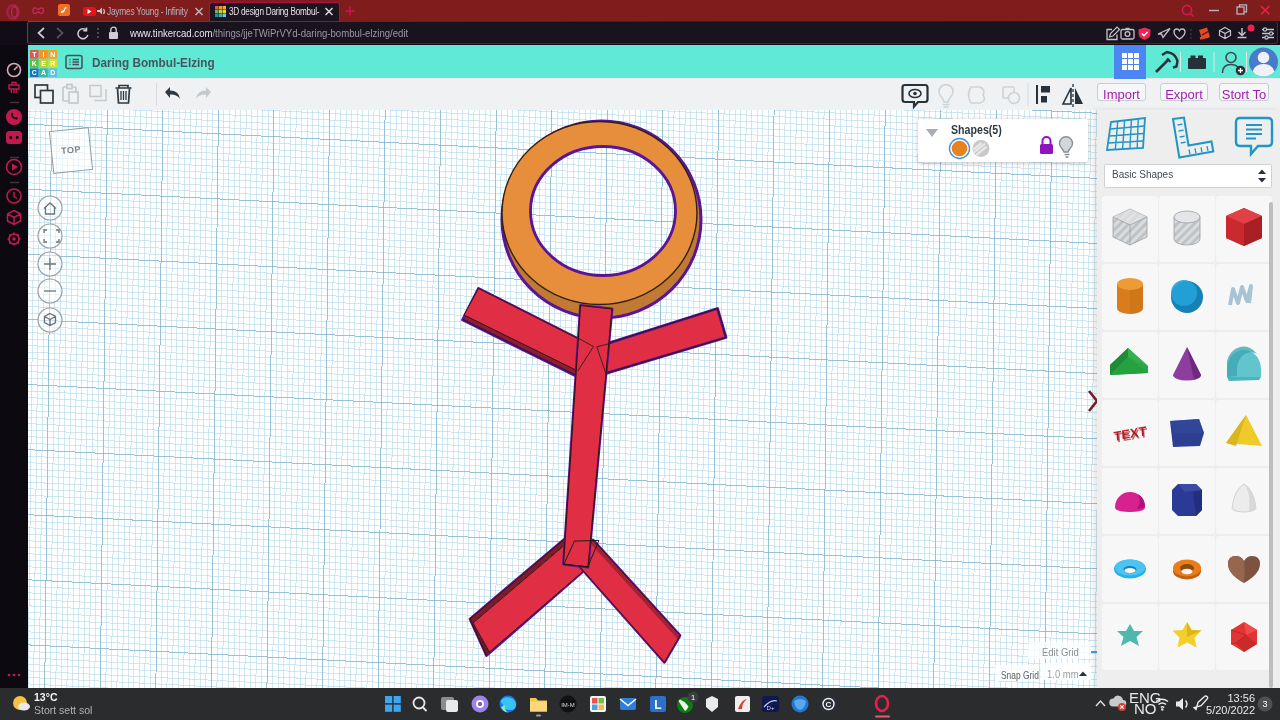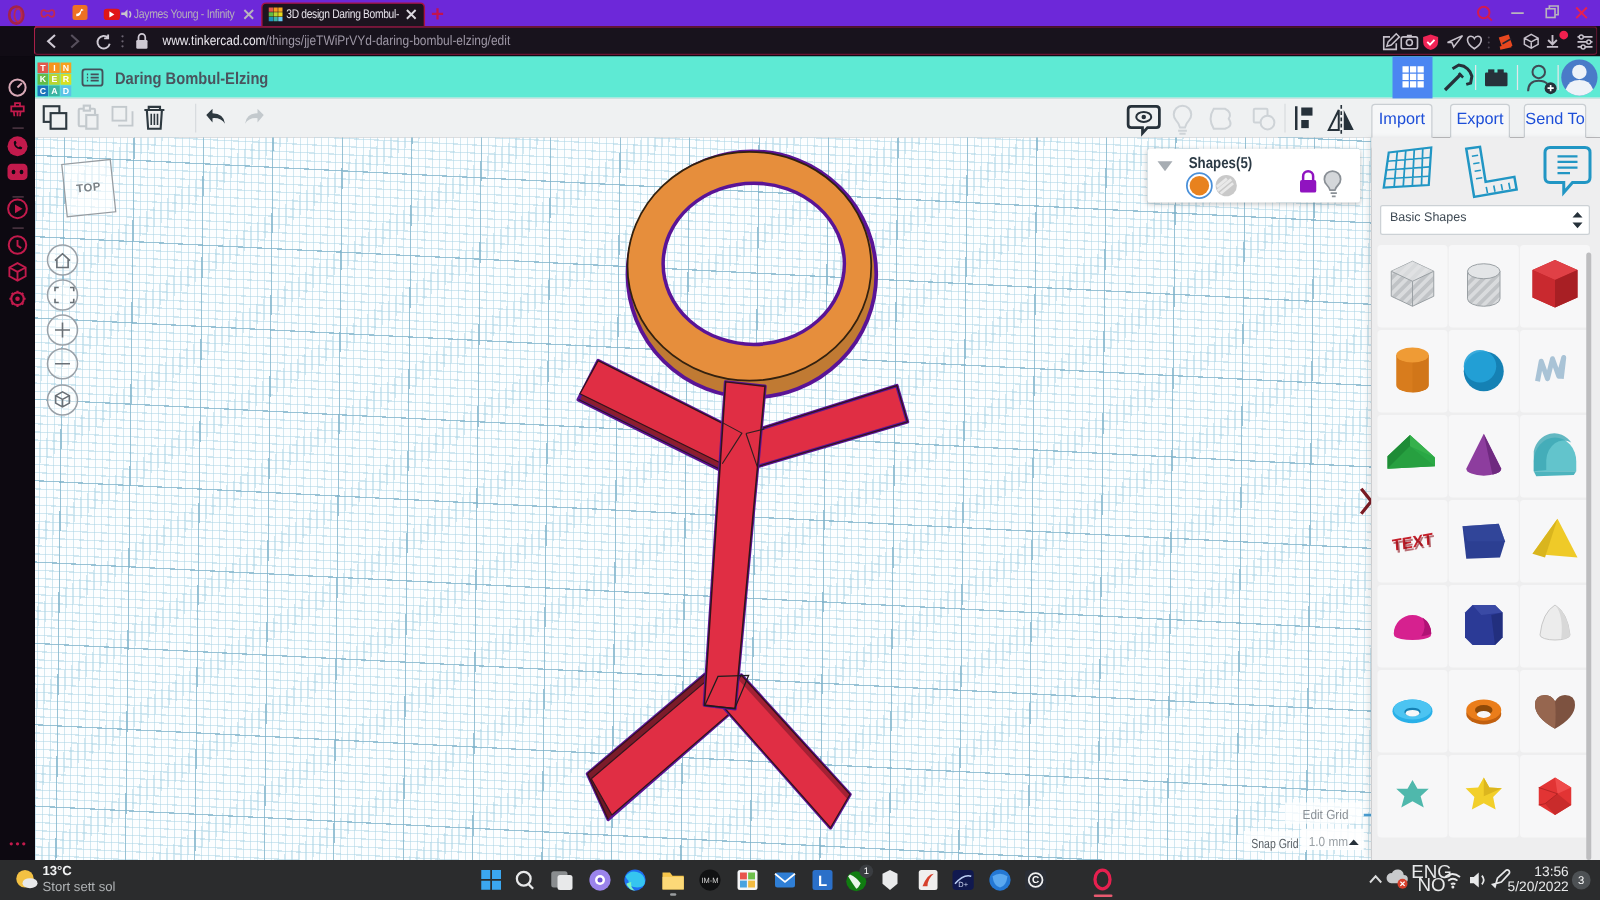--- a/index.html
+++ b/index.html
@@ -1,38 +1,38 @@
 <!DOCTYPE html>
 <html><head>
 <meta charset="utf-8">
 <style>
 html,body{margin:0;padding:0;width:1280px;height:720px;overflow:hidden;background:#0d0911;font-family:"Liberation Sans",sans-serif;}
 *{box-sizing:border-box;}
 .abs{position:absolute;}
 #stage{position:relative;width:1280px;height:720px;}
 
-#titlebar{left:0;top:0;width:1280px;height:21px;background:#6d28d9;}
+#titlebar{left:0;top:0;width:1280px;height:21px;background:#7f1d1d;}
 #addrbar{left:0;top:21px;width:1280px;height:24px;background:#110c15;padding-left:26px;}
 #addrbox{left:27px;top:0px;width:1251px;height:23px;background:#18131d;border:1px solid #6b1533;border-top-color:#8f1b41;border-left-color:#a92048;border-radius:3px;}
 #sidebar{left:0;top:45px;width:28px;height:643px;background:#0d0911;}
 
 #tkhead{left:28px;top:45px;width:1252px;height:34px;background:#5eead4;border-bottom:1px solid #e8eaec;}
 #tktool{left:28px;top:79px;width:1252px;height:31px;background:#eff1f2;}
 #canvas{left:28px;top:110px;width:1069px;height:578px;background:#fbfdfe;overflow:hidden;}
 #gridrot{position:absolute;left:-201px;top:-165px;width:1400px;height:900px;transform:rotate(2.9deg) skewX(2.2deg);transform-origin:520px 300px;
 background-image:
  repeating-linear-gradient(to right, rgba(122,174,198,0.65) 0px, rgba(122,174,198,0.65) 1px, transparent 1px, transparent 55.6px),
  repeating-linear-gradient(to bottom, rgba(122,174,198,0.65) 0px, rgba(122,174,198,0.65) 1px, transparent 1px, transparent 65px),
  repeating-linear-gradient(to right, rgba(169,211,228,0.52) 0px, rgba(169,211,228,0.52) 1px, transparent 1px, transparent 5.56px),
  repeating-linear-gradient(to bottom, rgba(169,211,228,0.52) 0px, rgba(169,211,228,0.52) 1px, transparent 1px, transparent 6.5px);
 background-color:#fcfeff;}
 #rpanel{left:1097px;top:110px;width:183px;height:578px;background:#eeeeef;box-shadow:-3px 0 5px rgba(0,0,0,0.10);}
 .cell{position:absolute;width:56px;height:66px;background:#f7f7f8;border-radius:3px;}
 #taskbar{left:0;top:688px;width:1280px;height:32px;background:#2b2c2d;} .t13{font-size:10px;}
-.btn{position:absolute;top:4px;height:37px;background:#f6f7f8;border:1px solid #c9ced2;border-radius:3px;color:#1d4ed8;font-size:13px;text-align:center;line-height:21px;}
+.btn{position:absolute;top:4px;height:18px;background:#f6f7f8;border:1px solid #c9ced2;border-radius:3px;color:#a21caf;font-size:13px;text-align:center;line-height:21px;}
 </style>
 </head>
 <body>
 <div id="stage">
 <div class="abs" id="titlebar">
 <svg class="abs" style="left:0;top:0" width="1280" height="21">
 
   <ellipse cx="13" cy="12" rx="5.6" ry="6.8" fill="none" stroke="#a32349" stroke-width="2.2"></ellipse>
   <ellipse cx="14.4" cy="12" rx="2.9" ry="5.2" fill="none" stroke="#b82a52" stroke-width="1.4"></ellipse>
 
@@ -271,21 +271,21 @@
           <rect x="1013" y="7" width="9" height="6.5"></rect>
           <rect x="1013" y="17" width="6" height="6.5"></rect>
         </g>
 
   <path d="M1043 9 v16 l-8 0 z" fill="none" stroke="#26313a" stroke-width="1.6"></path>
   <path d="M1047 9 v16 l8 0 z" fill="#26313a"></path>
   <path d="M1045 5 v24" stroke="#26313a" stroke-width="1.3" stroke-dasharray="3,2"></path>
 </svg>
 <div class="btn" style="left:1069px;width:49px;">Import</div>
 <div class="btn" style="left:1132px;width:48px;">Export</div>
-<div class="btn" style="left:1191px;width:50px;">Send To</div>
+<div class="btn" style="left:1191px;width:50px;">Stort To</div>
 </div>
 <div class="abs" id="canvas">
       <div id="gridrot"></div>
     </div>
 <svg class="abs" style="left:28px;top:110px;" width="1069" height="578" viewBox="28 110 1069 578">
 
   <path fill-rule="evenodd" fill="#c07a33" d="M502,219.5 a99.5,98.5 0 1 0 199,0 a99.5,98.5 0 1 0 -199,0 z M530.5,211 a72.5,64.5 0 1 0 145,0 a72.5,64.5 0 1 0 -145,0 z"></path>
   <ellipse cx="601.5" cy="219.5" rx="99.5" ry="98.5" fill="none" stroke="#5a1496" stroke-width="3"></ellipse>
   <path fill-rule="evenodd" fill="#e68e3c" d="M502,213 a97.5,91.5 0 1 0 195,0 a97.5,91.5 0 1 0 -195,0 z M530.5,211 a72.5,64.5 0 1 0 145,0 a72.5,64.5 0 1 0 -145,0 z"></path>
   <ellipse cx="599.5" cy="213" rx="97.5" ry="91.5" fill="none" stroke="#33210f" stroke-width="1.4"></ellipse>

